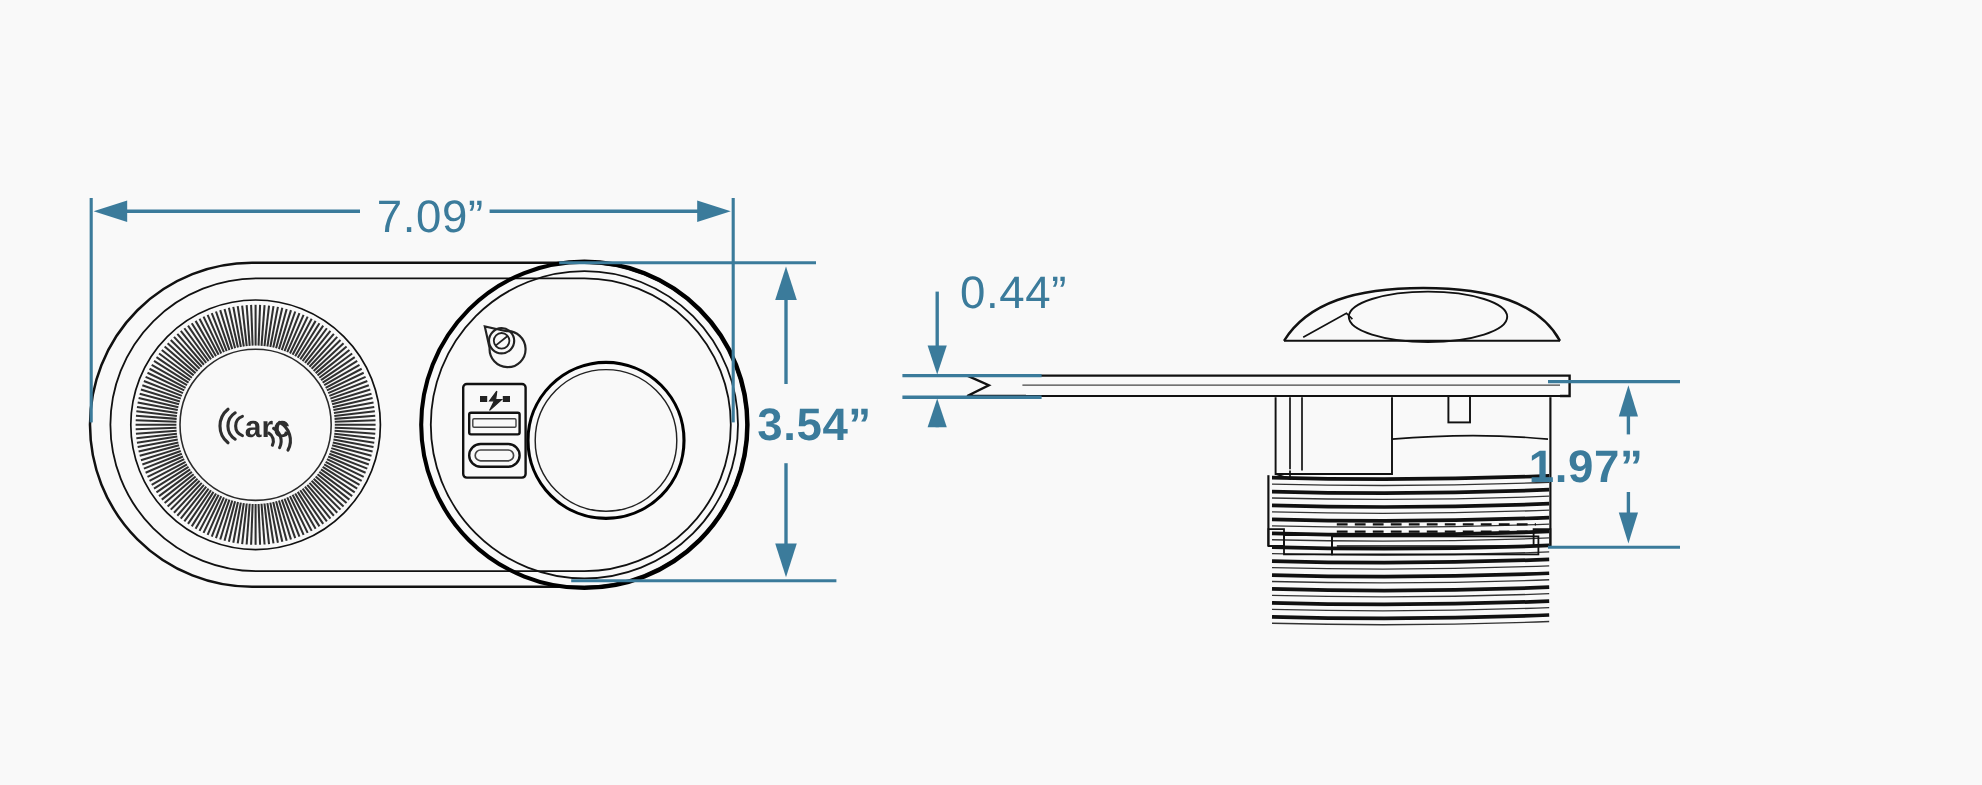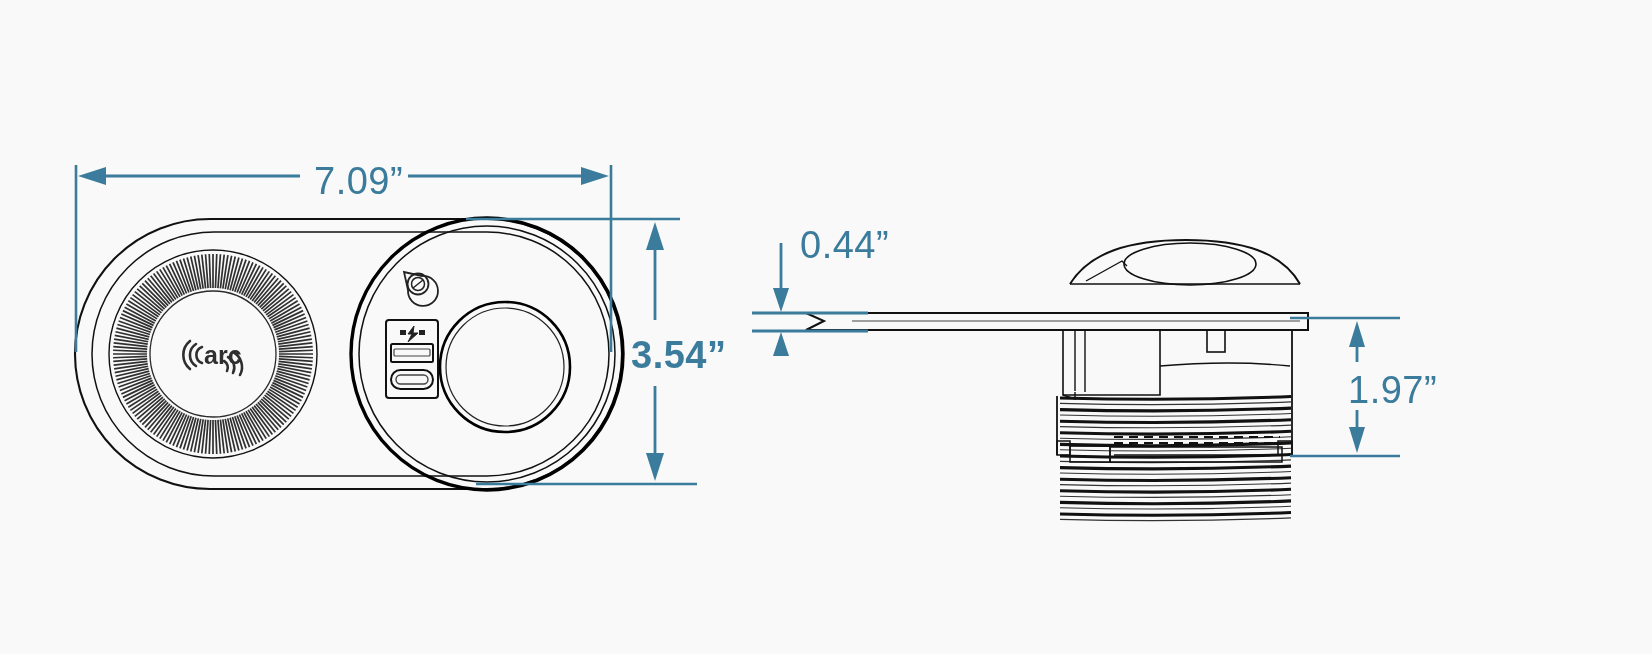--- a/index.html
+++ b/index.html
@@ -402,15 +402,15 @@
     </g>
 
   </svg>
 
   <div class="dim-label" style="left:314px; top:160px;">7.09”</div>
 
   <div class="dim-label" style="left:631px; top:334px;font-weight:bold;">3.54”</div>
 
   <div class="dim-label" style="left:800px; top:224px;">0.44”</div>
 
-  <div class="dim-label" style="left:1348px; top:369px;">1.97”</div>
+  <div class="dim-label" style="left:1274px; top:369px;font-weight:bold;">1.97”</div>
 
 </div>
 
 </body></html>

